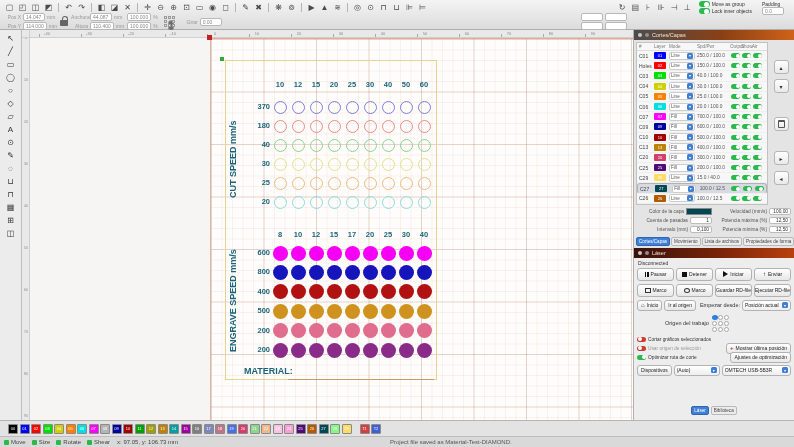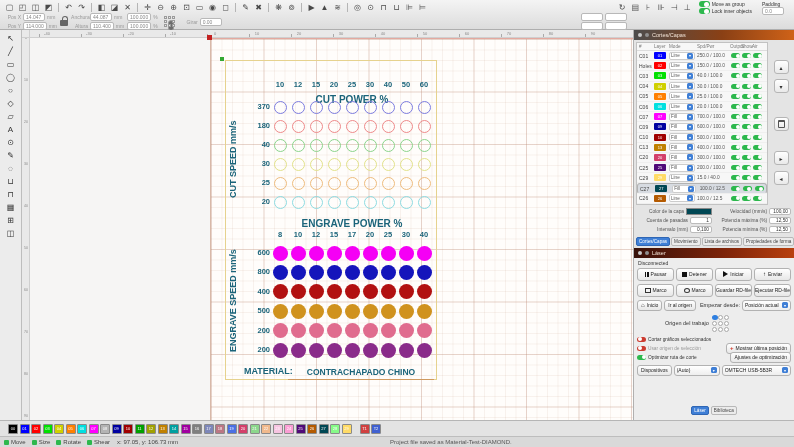--- a/index.html
+++ b/index.html
@@ -348,26 +348,23 @@
       <span class="rl-lab" style="top: 250px;">60</span>
       <span class="rl-lab" style="top: 292px;">70</span>
       <span class="rl-lab" style="top: 334px;">80</span>
       <span class="rl-lab" style="top: 376px;">90</span>
     </div>
   <div id="ruler-corner"></div>
   <div id="origin-marker"></div>
   <div id="laserpos-marker"></div>
   <div id="pattern">
     <div id="pat-border"></div>
-    <div class="ttl" style="top:64px">CUT POWER %</div>
     <div class="vlab" style="left:206px;top:168px">CUT SPEED mm/s</div>
-    <div class="ttl" style="top:188px">ENGRAVE POWER %</div>
     <div class="vlab" style="left:206px;top:322px">ENGRAVE SPEED mm/s</div>
     <div id="mat-lab">MATERIAL:</div>
-    <div id="mat-val">CONTRACHAPADO CHINO</div>
     <div id="mat-underline"></div>
   <div class="colhead" style="left: 249px; top: 50px;">10</div>
       <div class="colhead" style="left: 267px; top: 50px;">12</div>
       <div class="colhead" style="left: 285px; top: 50px;">15</div>
       <div class="colhead" style="left: 303px; top: 50px;">20</div>
       <div class="colhead" style="left: 321px; top: 50px;">25</div>
       <div class="colhead" style="left: 339px; top: 50px;">30</div>
       <div class="colhead" style="left: 357px; top: 50px;">40</div>
       <div class="colhead" style="left: 375px; top: 50px;">50</div>
       <div class="colhead" style="left: 393px; top: 50px;">60</div>

